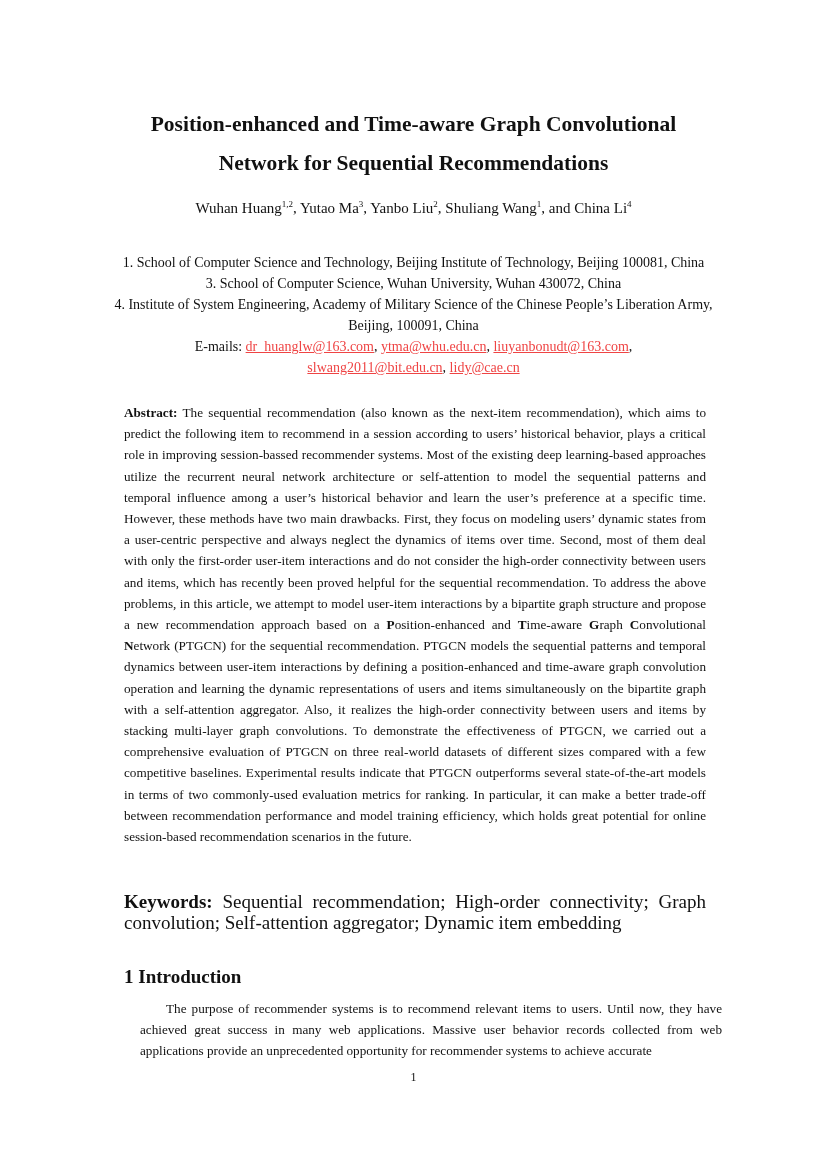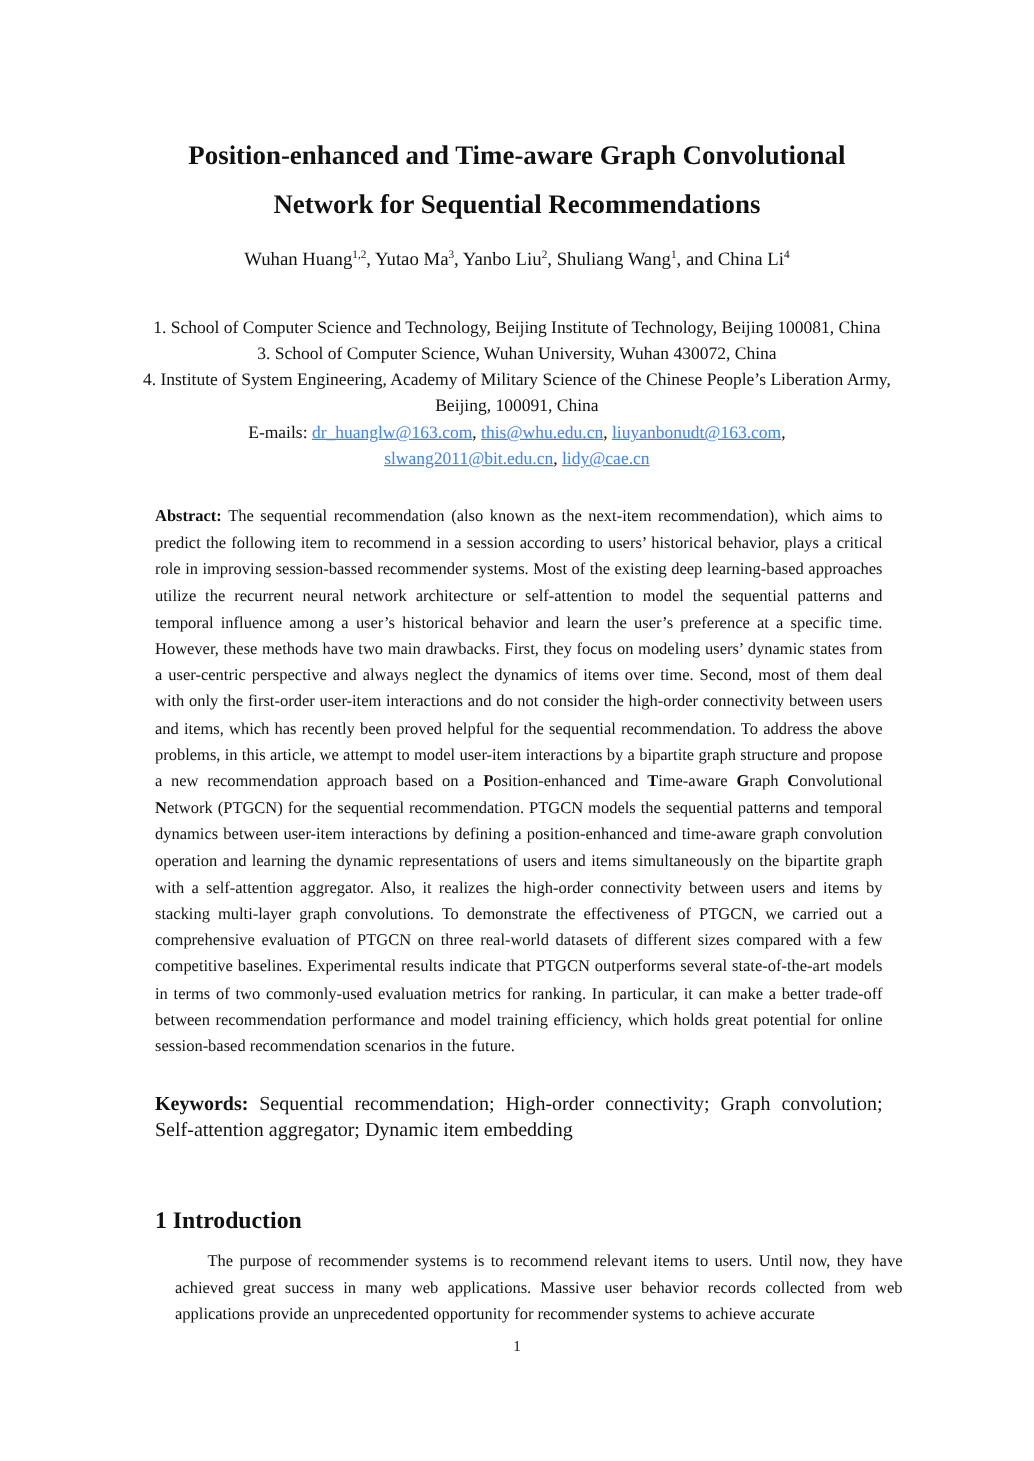--- a/index.html
+++ b/index.html
@@ -7,24 +7,24 @@
          font-family: "Liberation Serif", "DejaVu Serif", serif; color: #111; }
   .page { position: absolute; left: 0; top: 0; width: 784px; height: 1169px; background: #fff; }
   .title { position: absolute; left: 0; width: 827px; text-align: center; font-weight: bold;
            font-size: 21.5px; line-height: 1; }
   .t1 { top: 114px; }
   .t2 { top: 153px; }
   .center { position: absolute; left: 110px; width: 607px; text-align: center; font-size: 14px; line-height: 21px; }
   .authors { top: 198px; font-size: 15px; }
   .affil { top: 232px; margin-top: 20px; }
   sup { font-size: 9px; line-height: 0; vertical-align: super; }
-  a.mail { color: #3b82f6; text-decoration: underline; }
+  a.mail { color: #ef4444; text-decoration: underline; }
   .abstract { position: absolute; left: 124px; width: 582px; top: 402px; font-size: 13.2px; line-height: 21.2px;
               text-align: justify; }
-  .keywords { position: absolute; left: 124px; width: 582px; top: 873px; font-size: 16px; line-height: 21.2px;
+  .keywords { position: absolute; left: 124px; width: 582px; top: 891px; font-size: 19px; line-height: 21.2px;
               text-align: justify; }
   .section { position: absolute; left: 124px; top: 966px; font-size: 19px; font-weight: bold; }
   .intro { position: absolute; left: 140px; width: 582px; top: 998px; font-size: 13.2px; line-height: 21.2px;
            text-align: justify; text-indent: 26px; }
   .pagenum { position: absolute; left: 0; width: 827px; top: 1070px; text-align: center; font-size: 12px; }
   b.k { font-weight: bold; }
 </style>
 </head>
 <body>
 
@@ -36,21 +36,21 @@
   <div class="center authors">
     <span>Wuhan Huang</span><sup>1,2</sup><span>, </span><span>Yutao Ma</span><sup>3</sup><span>, </span><span>Yanbo Liu</span><sup>2</sup><span>, </span><span>Shuliang Wang</span><sup>1</sup><span>, and </span><span>China Li</span><sup>4</sup>
   </div>
 
   <div class="center affil">
     <div>1. School of Computer Science and Technology, Beijing Institute of Technology, Beijing 100081, China</div>
     <div>3. School of Computer Science, Wuhan University, Wuhan 430072, China</div>
     <div>4. Institute of System Engineering, Academy of Military Science of the Chinese People’s Liberation Army, Beijing, 100091, China</div>
     <div>
       <span>E-mails:</span>
-      <a class="mail">dr_huanglw@163.com</a>, <a class="mail">this@whu.edu.cn</a>, <a class="mail">liuyanbonudt@163.com</a>,<br>
+      <a class="mail">dr_huanglw@163.com</a>, <a class="mail">ytma@whu.edu.cn</a>, <a class="mail">liuyanbonudt@163.com</a>,<br>
       <a class="mail">slwang2011@bit.edu.cn</a>, <a class="mail">lidy@cae.cn</a>
     </div>
   </div>
 
   <div class="abstract"><b>Abstract:</b><span> The sequential recommendation (also known as the next-item recommendation), which aims to predict the following item to recommend in a session according to users’ historical behavior, plays a critical role in improving session-bassed recommender systems. Most of the existing deep learning-based approaches utilize the recurrent neural network architecture or self-attention to model the sequential patterns and temporal influence among a user’s historical behavior and learn the user’s preference at a specific time. However, these methods have two main drawbacks. First, they focus on modeling users’ dynamic states from a user-centric perspective and always neglect the dynamics of items over time. Second, most of them deal with only the first-order user-item interactions and do not consider the high-order connectivity between users and items, which has recently been proved helpful for the sequential recommendation. To address the above problems, in this article, we attempt to model user-item interactions by a bipartite graph structure and propose a new recommendation approach based on a </span><b class="k">P</b><span>osition-enhanced and </span><b class="k">T</b><span>ime-aware </span><b class="k">G</b><span>raph </span><b class="k">C</b><span>onvolutional </span><b class="k">N</b><span>etwork</span><span> (PTGCN) for the sequential recommendation. PTGCN models the sequential patterns and temporal dynamics between user-item interactions by defining a position-enhanced and time-aware graph convolution operation and learning the dynamic representations of users and items simultaneously on the bipartite graph with a self-attention aggregator. Also, it realizes the high-order connectivity between users and items by stacking multi-layer graph convolutions. To demonstrate the effectiveness of PTGCN, we carried out a comprehensive evaluation of PTGCN on three real-world datasets of different sizes compared with a few competitive baselines. Experimental results indicate that PTGCN outperforms several state-of-the-art models in terms of two commonly-used evaluation metrics for ranking. In particular, it can make a better trade-off between recommendation performance and model training efficiency, which holds great potential for online session-based recommendation scenarios in the future.</span></div>
 
   <div class="keywords"><b>Keywords:</b><span> Sequential recommendation; High-order connectivity; Graph convolution; Self-attention aggregator; Dynamic item embedding</span></div>
 
   <div class="section">1 Introduction</div>
 

